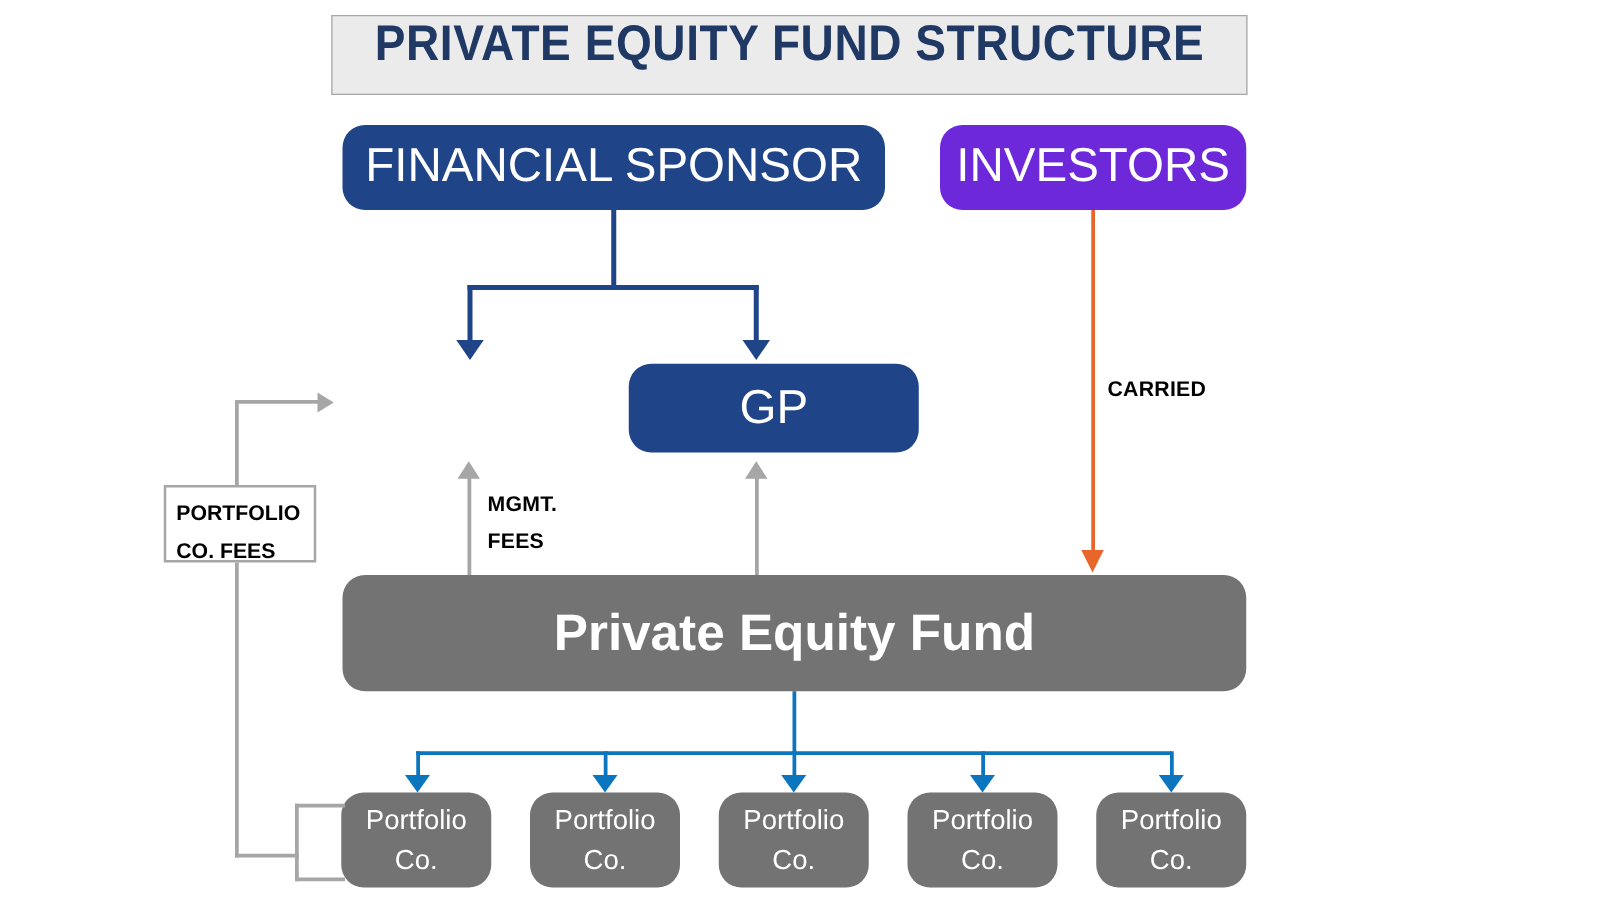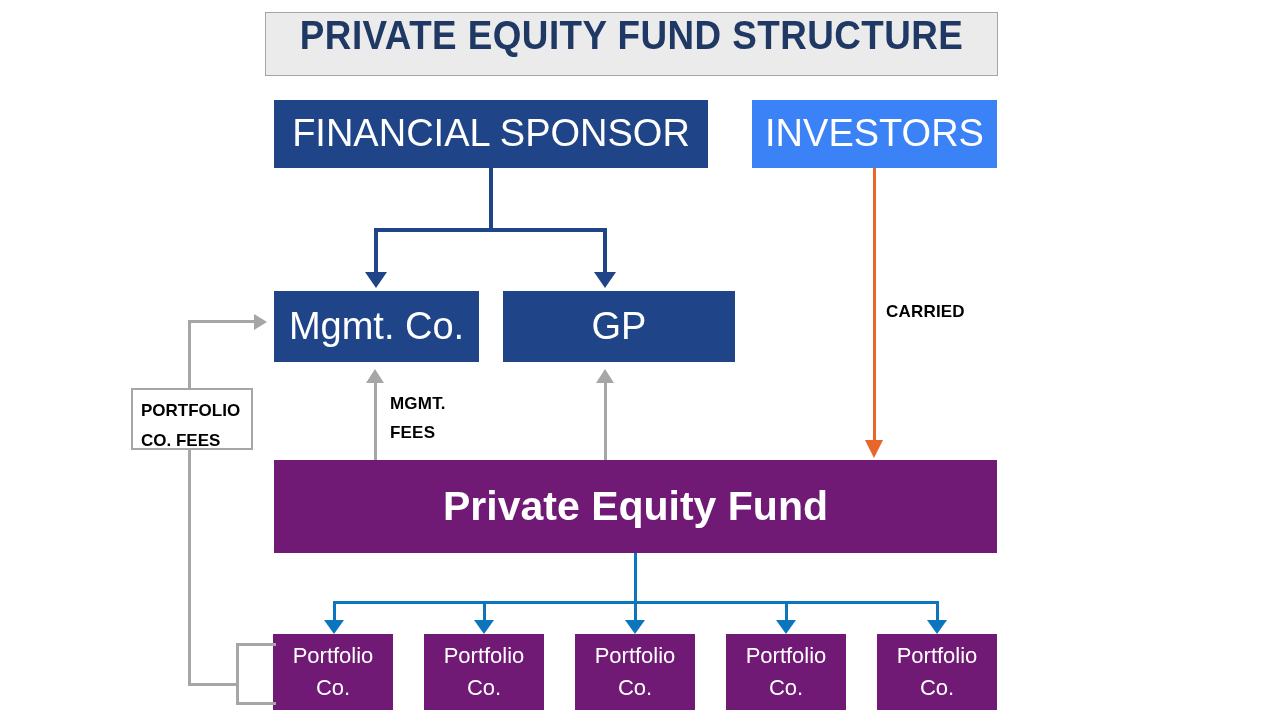--- a/index.html
+++ b/index.html
@@ -21,20 +21,21 @@
   
   .box {
     position: absolute;
     display: flex;
     align-items: center;
     justify-content: center;
     text-align: center;
     box-sizing: border-box;
     color: #ffffff;
     line-height: 1.05;
+    border-radius: 18px;
   }
   .title-box {
     position: absolute;
     left: 265px;
     top: 12px;
     width: 733px;
     height: 64px;
     background: #ebebeb;
     border: 1px solid #a6a6a6;
     display: flex;
@@ -45,22 +46,22 @@
   .title-text {
     color: #1f3864;
     font-size: 40px;
     font-weight: bold;
     letter-spacing: 0.5px;
     font-family: "Liberation Sans Narrow", "Liberation Sans", sans-serif;
     transform: scaleX(0.92);
   }
 
   .navy      { background: #1f4487; }
-  .orange    { background: #3b82f6; }
-  .midblue   { background: #701a75; }
+  .orange    { background: #6d28d9; }
+  .midblue   { background: #737373; }
 
   .sponsor-box {
     left: 274px; top: 100px; width: 434px; height: 68px;
     font-size: 38px;
     font-weight: 300;
   }
   .investors-box {
     left: 752px; top: 100px; width: 245px; height: 68px;
     font-size: 38px;
     font-weight: 300;
@@ -176,23 +177,20 @@
     <span class="lt">INVESTORS</span>
   </div>
 
   <div class="ln v-navy" style="left:489px; top:168px; height:62px;"></div>
   <div class="ln h-navy" style="left:374px; top:228px; width:233px;"></div>
   <div class="ln v-navy" style="left:374px; top:228px; height:46px;"></div>
   <div class="ln v-navy" style="left:603px; top:228px; height:46px;"></div>
   <div class="arrow-down ad-navy" style="left:365px; top:272px;"></div>
   <div class="arrow-down ad-navy" style="left:594px; top:272px;"></div>
 
-  <div class="box navy mgmt-box">
-    <span class="lt">Mgmt. Co.</span>
-  </div>
 
   <div class="box navy gp-box">
     <span class="lt">GP</span>
   </div>
 
   <div class="ln v-gray" style="left:374px; top:382px; height:78px;"></div>
   <div class="arrow-up" style="left:366px; top:369px;"></div>
   <div class="label" style="left:390px; top:390px;">MGMT.
 FEES</div>
 

